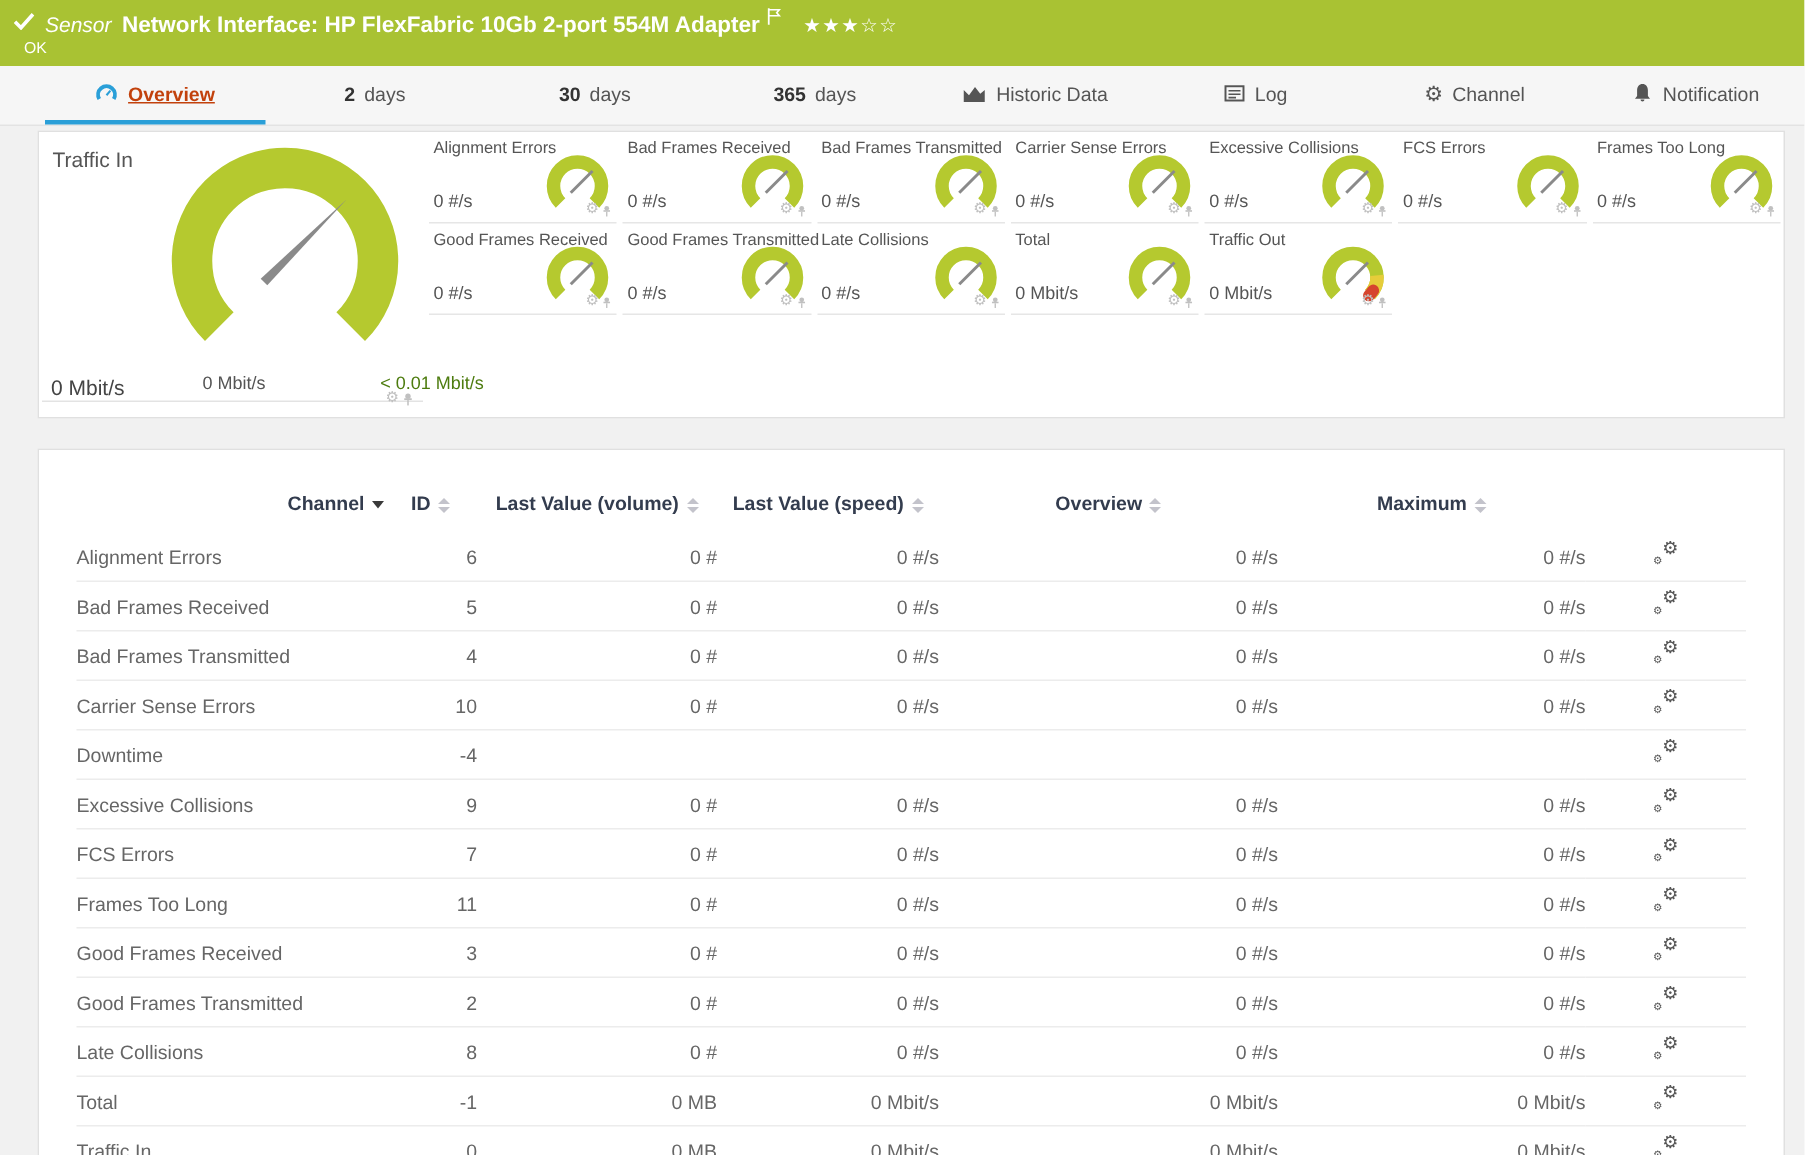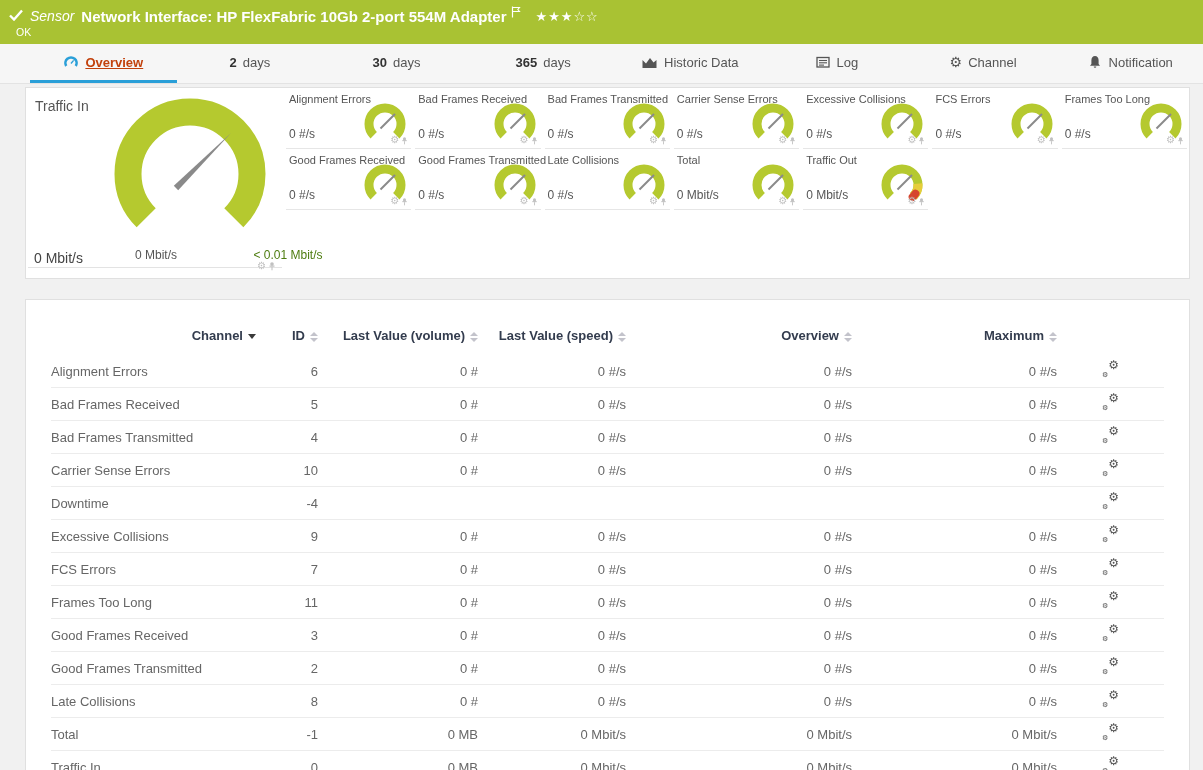--- a/index.html
+++ b/index.html
@@ -48,21 +48,21 @@
   .tile .tile-name{position:absolute; top:5px; left:3px; font-size:11px; color:#555; white-space:nowrap;}
   .tile .tile-gauge{position:absolute; top:13px; right:3px;}
   .tile .tile-value{position:absolute; bottom:7px; left:3px; font-size:12px; color:#555;}
   .tile-icons{display:flex; align-items:flex-end; gap:2px;}
   .tile .tile-icons{position:absolute; bottom:3px; right:3px;}
   .mini-gear{font-size:10px; color:#c0c0c0; line-height:1; cursor:pointer;}
 
   
   .table-panel{margin:20px 13px 8px 25px; padding:22px 25px 26px 25px; min-height:462px;}
   table{width:100%; border-collapse:collapse; table-layout:fixed;}
-  th{font-size:13px; color:#333c4e; text-align:right; font-weight:bold; padding:6px 0 12px 0; white-space:nowrap; cursor:pointer;}
+  th{font-size:13px; color:#333c4e; text-align:center; font-weight:bold; padding:6px 0 12px 0; white-space:nowrap; cursor:pointer;}
   th.col-channel{text-align:right;}
   td{font-size:13px; color:#666; text-align:right; padding:7px 0; border-top:1px solid #ececec; white-space:nowrap; height:27px;}
   td.cell-channel{text-align:left;}
   td.cell-gears{text-align:center;}
   tr.row:first-child td{border-top:none;}
   .sortbox{display:inline-flex; flex-direction:column; vertical-align:middle; margin-left:5px; gap:2px;}
   .tri-up{width:0;height:0;border-left:4px solid transparent;border-right:4px solid transparent;border-bottom:4px solid #c3c3cb;}
   .tri-down{width:0;height:0;border-left:4px solid transparent;border-right:4px solid transparent;border-top:4px solid #c3c3cb;}
   .caret-down{display:inline-block; width:0;height:0; border-left:4.5px solid transparent; border-right:4.5px solid transparent; border-top:5px solid #3a3a3a; vertical-align:middle; margin-left:5px;}
   .gears-icon{position:relative; display:inline-block; width:17px; height:15px; cursor:pointer;}

